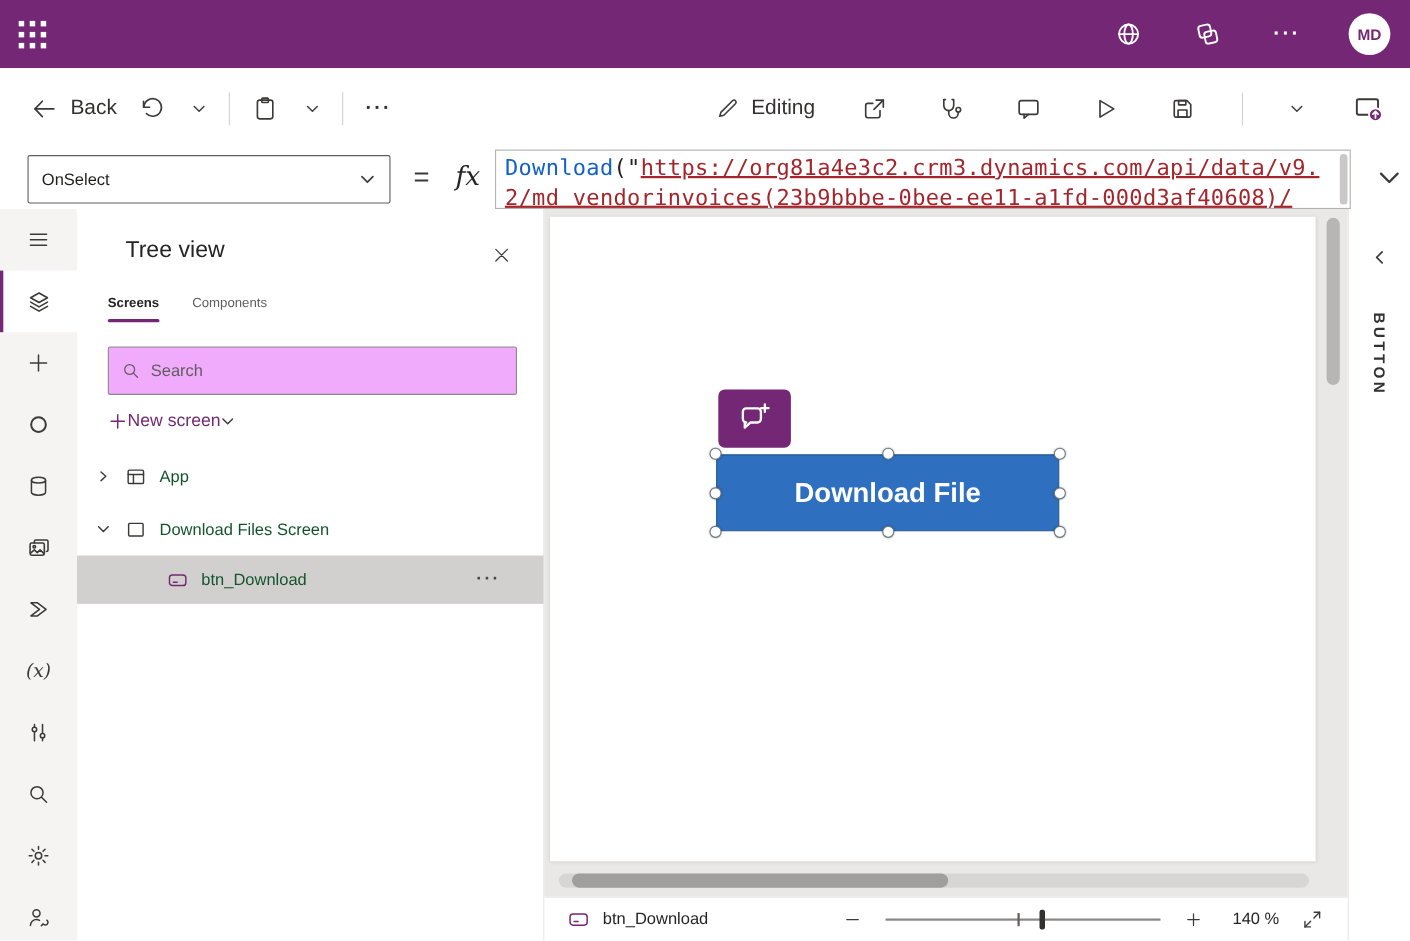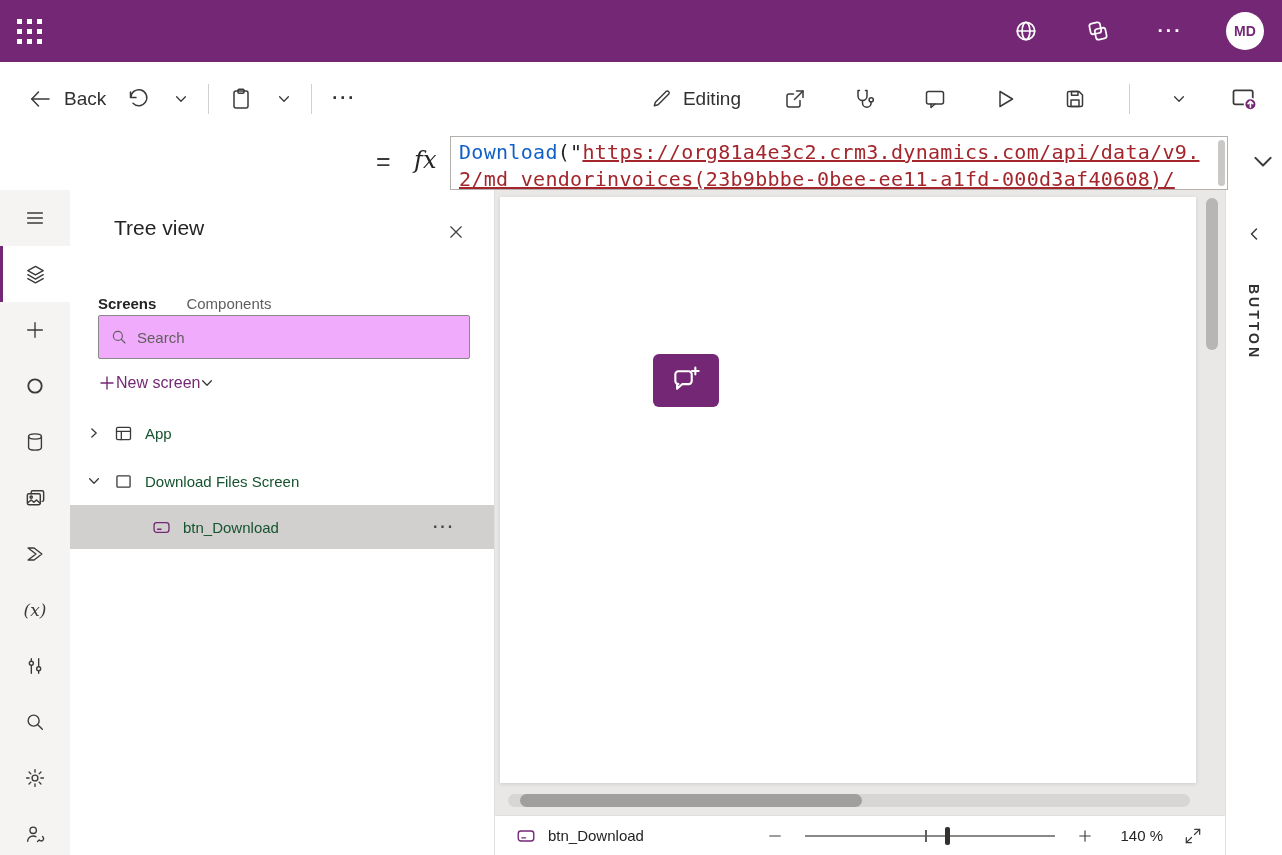--- a/index.html
+++ b/index.html
@@ -64,21 +64,21 @@
   .rail-item.active { background:#fff; border-left:3px solid #742774; padding-right:3px; }
   .rail-var { font-family:"DejaVu Serif", serif; font-style:italic; font-size:17px; color:#3b3a39; }
 
   
   .tree-panel { position:absolute; left:70px; top:190px; width:425px; bottom:0; background:#fff;
                 border-right:1px solid #e1dfdd; }
   .tp-title { position:absolute; left:44px; top:26px; font-size:21px; font-weight:400; color:#242424; }
   .tp-close { position:absolute; right:26px; top:30px; width:24px; height:24px;
               display:flex; align-items:center; justify-content:center; }
   .tp-tabs { position:absolute; left:28px; top:78px; display:flex; gap:30px; }
-  .tp-tab { font-size:15px; color:#605e5c; padding-bottom:11px; position:relative;margin-top:27px; }
+  .tp-tab { font-size:12px; color:#605e5c; padding-bottom:11px; position:relative; }
   .tp-tab.active { color:#242424; font-weight:700; }
   .tp-tab.active::after { content:""; position:absolute; left:0; right:0; bottom:0; height:3px;
                           background:#742774; border-radius:2px; }
   .tp-search { position:absolute; left:28px; top:125px; width:372px; height:44px;
                border:1px solid #8a8886; border-radius:2px; background:#f0abfc;
                display:flex; align-items:center; gap:9px; padding:0 11px; }
   .tp-search input { border:none; outline:none; flex:1; font-size:15px; color:#242424;
                      font-family:"Liberation Sans", sans-serif; background:transparent; }
   .tp-search input::placeholder { color:#605e5c; }
   .tp-newscreen { position:absolute; left:28px; top:184px; display:flex; align-items:center; gap:0; }
@@ -287,20 +287,28 @@
             <rect class="ic" x="3" y="4.5" width="16.5" height="12" rx="1.5"></rect>
             <circle cx="17.5" cy="16.5" r="5" fill="#742774" stroke="#fff" stroke-width="1.4"></circle>
             <path d="M17.5 19 V14.3 M15.5 16 L17.5 14 L19.5 16" fill="none" stroke="#fff" stroke-width="1.4" stroke-linecap="round" stroke-linejoin="round"></path>
           </svg>
         </span>
       </button>
     </div>
   </div>
 
   <div class="formula-bar">
+    <button class="prop-select">
+      <span class="prop-label">OnSelect</span>
+      <span class="prop-chev">
+        <svg class="ic" width="16" height="16" viewBox="0 0 16 16">
+            <path d="M3 5.5 L8 10.5 L13 5.5"></path>
+          </svg>
+      </span>
+    </button>
     <span class="fx-equals">=</span>
     <span class="fx-label">fx</span>
     <div class="formula-input">
       <div class="code-line"><span class="code-func">Download</span><span class="code-punct">("</span><span class="code-str">https://org81a4e3c2.crm3.dynamics.com/api/data/v9.</span></div>
       <div class="code-line"><span class="code-str">2/md_vendorinvoices(23b9bbbe-0bee-ee11-a1fd-000d3af40608)/</span></div>
       <div class="fi-vscroll"></div>
     </div>
     <button class="fb-expand">
       <span>
         <svg class="ic" width="22" height="22" viewBox="0 0 16 16">
@@ -484,20 +492,31 @@
   <section class="canvas-area">
     <div class="artboard"></div>
     <button class="comment-pin">
       <span>
         <svg class="ic-w" width="32" height="32" viewBox="0 0 24 24">
           <path d="M4 7 a2.3 2.3 0 0 1 2.3 -2.3 H14 a2.3 2.3 0 0 1 2.3 2.3 V12 a2.3 2.3 0 0 1 -2.3 2.3 H9.3 L5.3 17.8 V14.3 H6.3 A2.3 2.3 0 0 1 4 12 Z"></path>
           <path d="M19 2 V7 M16.5 4.5 H21.5"></path>
         </svg>
       </span>
     </button>
+    <div class="dl-btn-wrap">
+      <button class="dl-btn">Download File</button>
+      <span class="handle h-tl"></span>
+      <span class="handle h-tm"></span>
+      <span class="handle h-tr"></span>
+      <span class="handle h-ml"></span>
+      <span class="handle h-mr"></span>
+      <span class="handle h-bl"></span>
+      <span class="handle h-bm"></span>
+      <span class="handle h-br"></span>
+    </div>
     <div class="h-scrollbar">
       <div class="h-thumb"></div>
     </div>
     <div class="v-scrollbar"></div>
   </section>
 
   <aside class="right-rail">
     <button class="rr-collapse">
       <span>
         <svg class="ic" width="16" height="16" viewBox="0 0 16 16">

